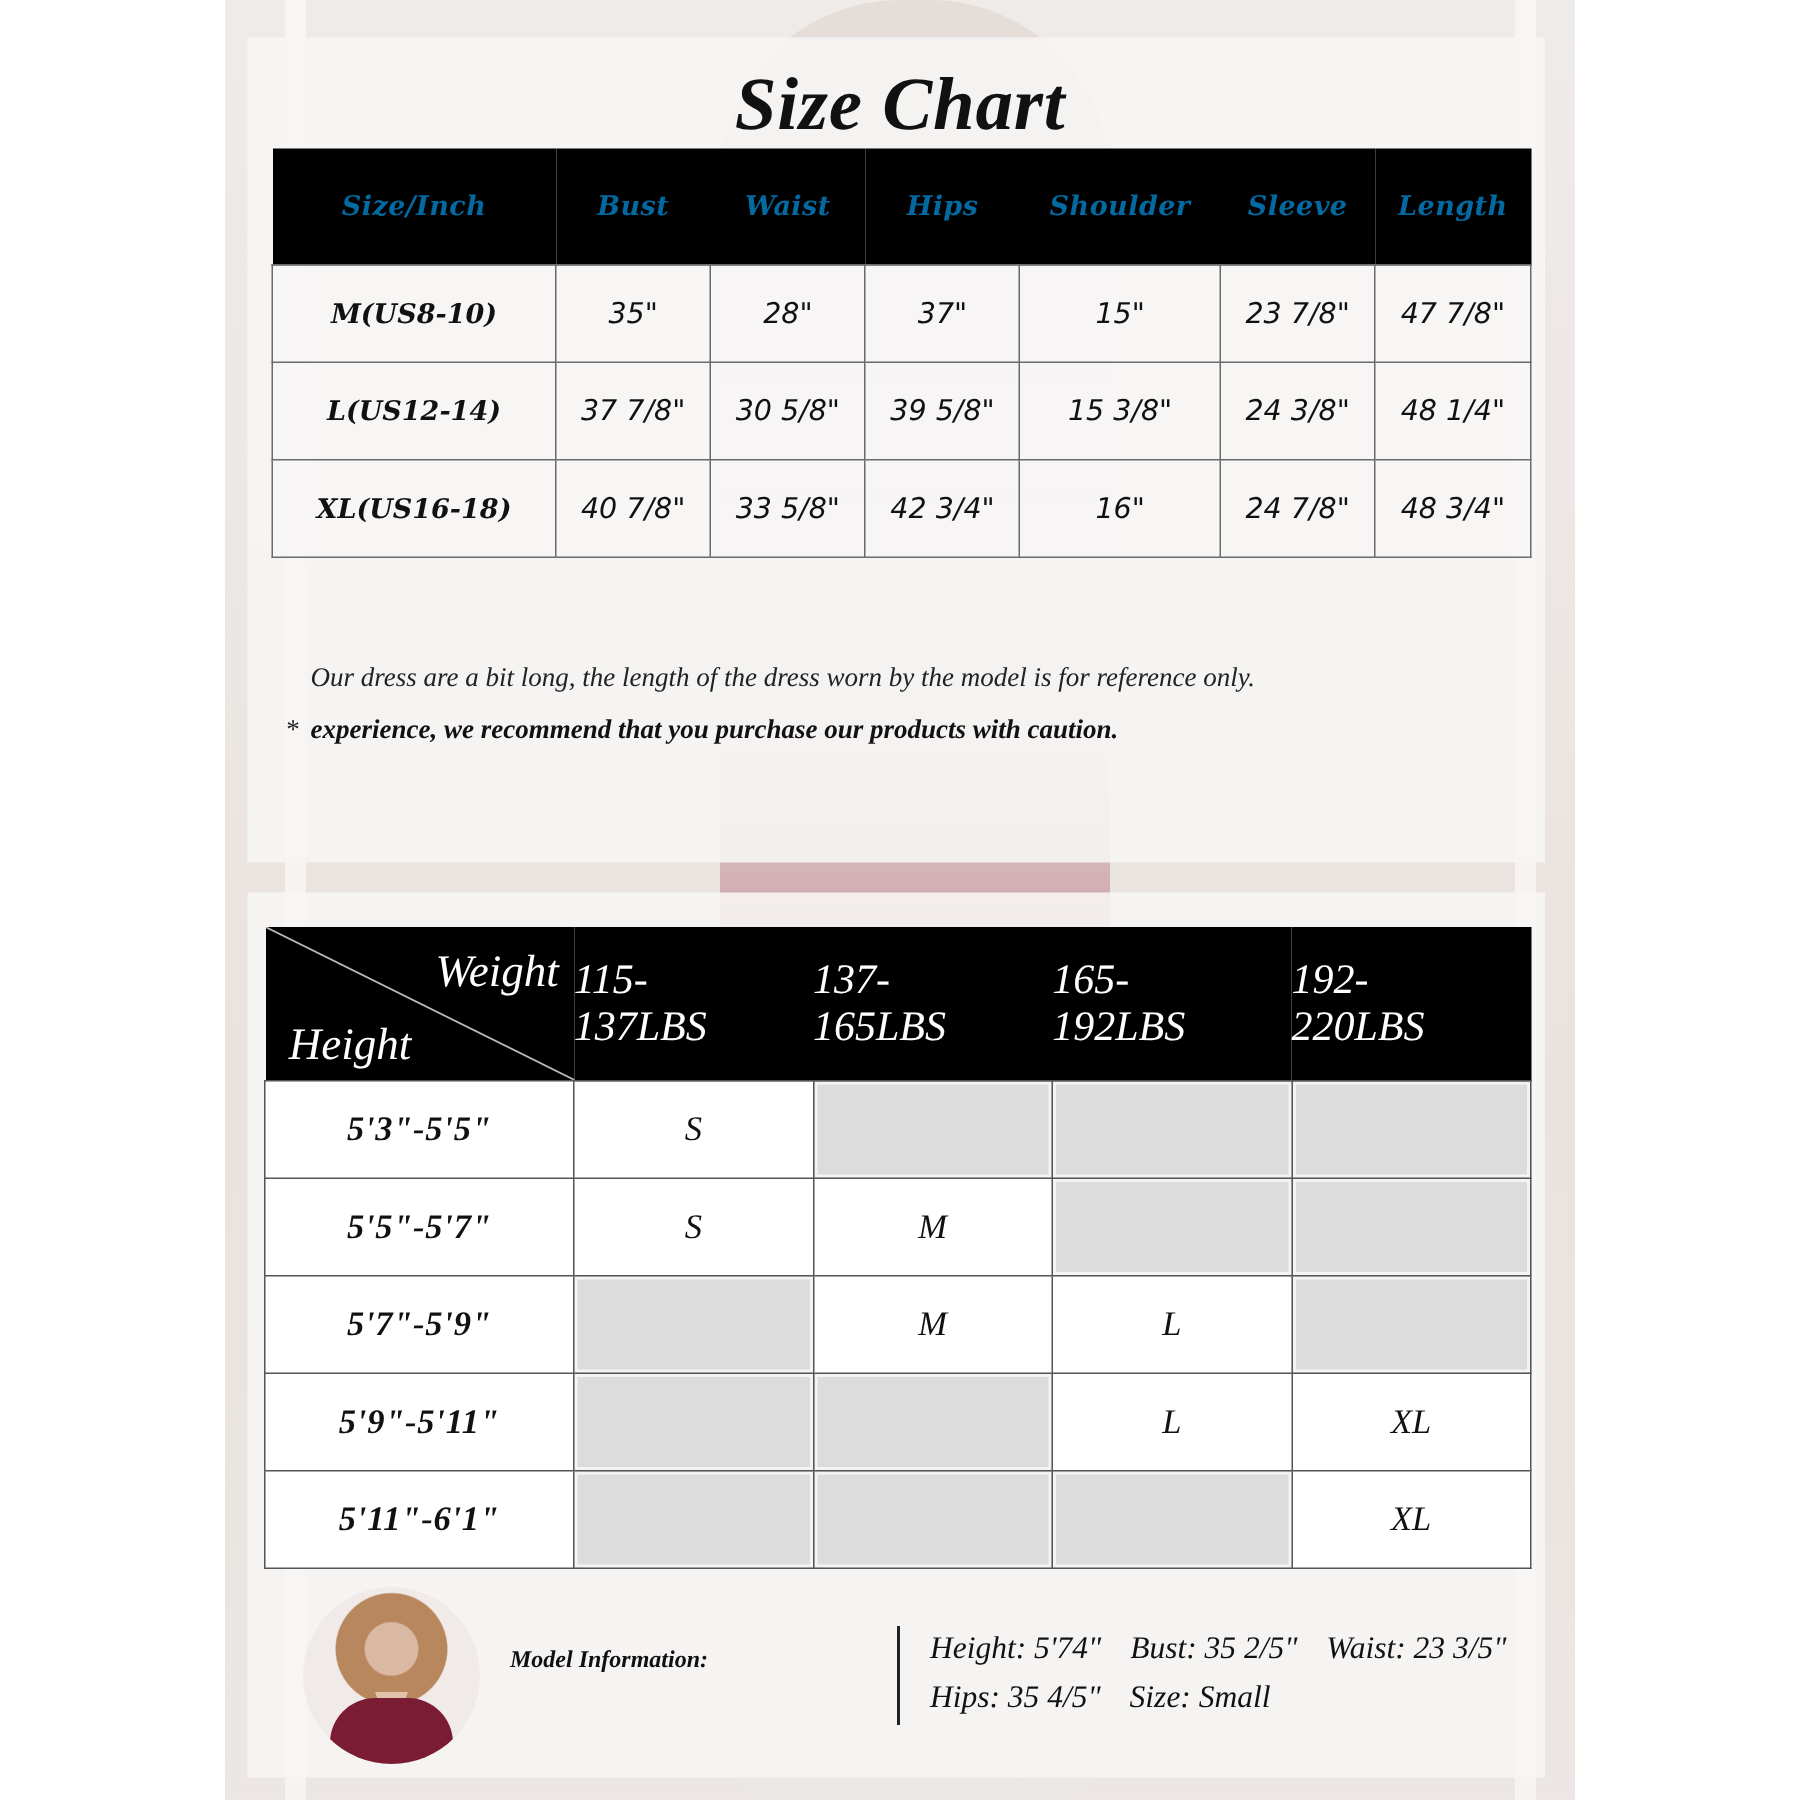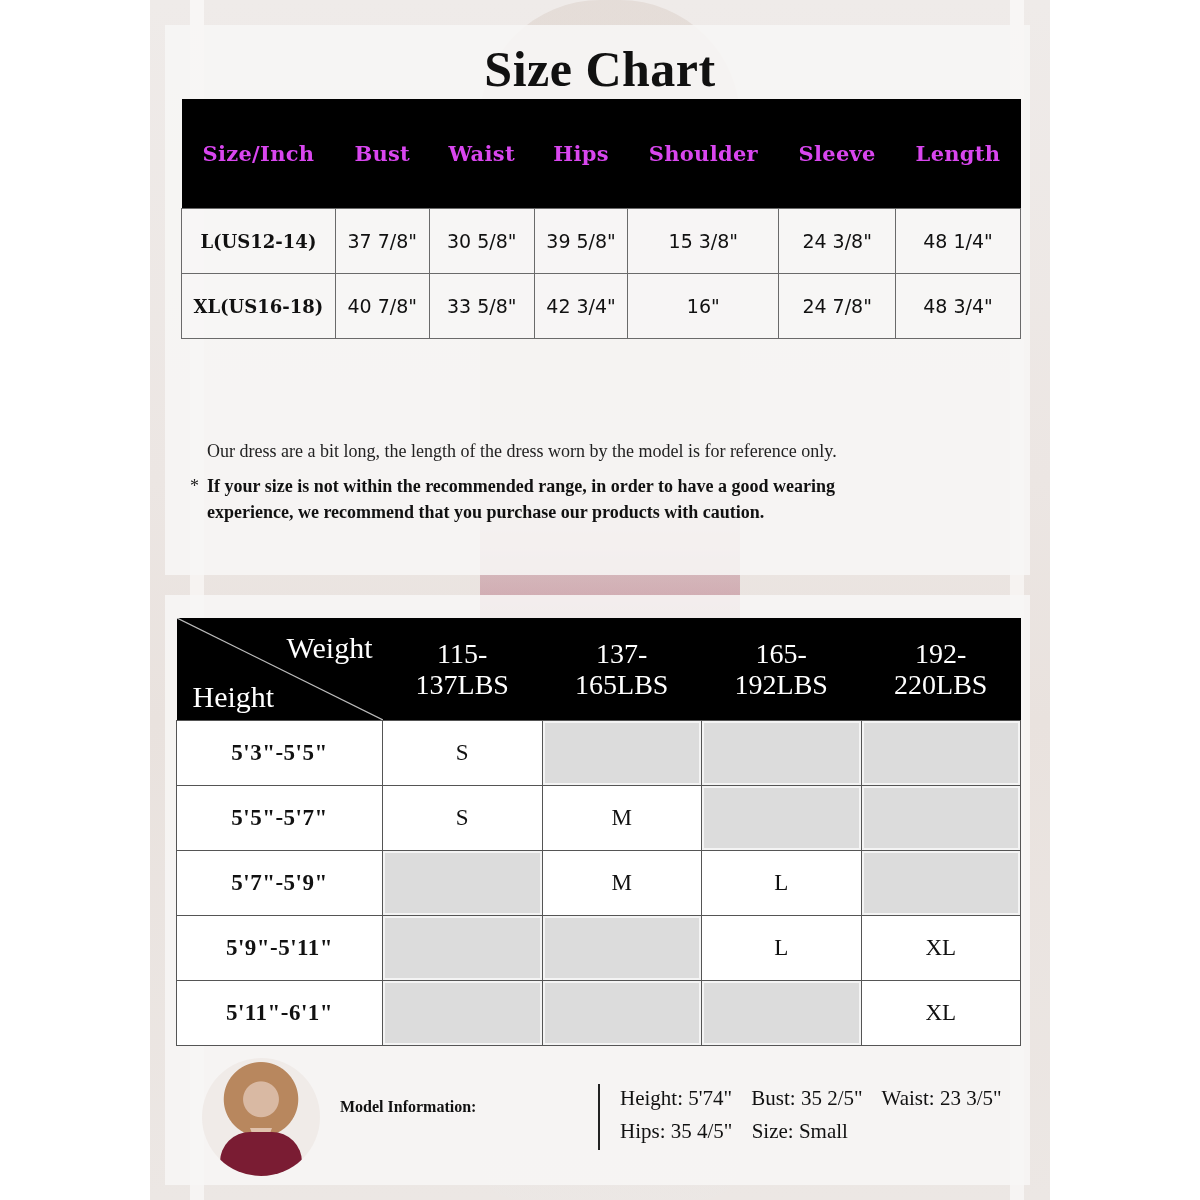--- a/index.html
+++ b/index.html
@@ -1,48 +1,48 @@
 <!DOCTYPE html>
 <html><head>
 <meta charset="utf-8">
 <style>
   html, body { margin:0; padding:0; }
   body { width:1200px; height:1200px; background:#ffffff; position:relative; overflow:hidden;
          font-family:"DejaVu Serif", "Liberation Serif", serif; color:#111; }
   .canvas { position:absolute; left:150px; top:0; width:900px; height:1200px;
-            background:linear-gradient(180deg,#efebe9 0%,#ece6e3 40%,#e9e2de 60%,#ece7e4 100%); overflow:hidden; }
+            background:linear-gradient(180deg,#efebe9 0%,#ece6e3 40%,#e9e2de 60%,#ece7e4 100%); overflow:hidden;font-style:italic; }
   .bg-stripe { position:absolute; top:0; bottom:0; width:14px; background:rgba(255,255,255,0.55); }
   .bg-figure { position:absolute; left:330px; top:0; width:260px; height:1200px;
                background:linear-gradient(180deg,rgba(210,195,185,0.35) 0%,rgba(200,190,185,0.25) 40%,rgba(150,40,70,0.35) 52%,rgba(230,225,222,0.4) 60%,rgba(235,232,230,0.3) 100%);
                border-radius:120px 120px 40px 40px; }
   .panel { position:absolute; background:rgba(247,246,245,0.88); }
   .panel-top { left:15px; top:25px; width:865px; height:550px; }
   .panel-bottom { left:15px; top:595px; width:865px; height:590px; }
 
   .title { position:absolute; left:0; width:900px; top:40px; text-align:center;
            font-family:"Liberation Serif","DejaVu Serif",serif; font-weight:bold; font-size:50px; letter-spacing:0.5px; }
 
   table { border-collapse:collapse; position:absolute; }
   .size-table { left:31px; top:99px; width:840px; }
-  .size-table th { background:#000; color:#d946ef; height:77px; font-weight:bold; font-size:21px; padding:16px; letter-spacing:0.3px; }
+  .size-table th { background:#000; color:#0369a1; height:77px; font-weight:bold; font-size:18px; padding:0; letter-spacing:0.3px; }
   .size-table td { height:62px; border:1.5px solid #6a6a6a; text-align:center; font-size:19px;
                    font-family:"DejaVu Sans","Liberation Sans",sans-serif; color:#111; background:rgba(248,247,246,0.6); }
   .size-table td.rowhead { font-family:"DejaVu Serif",serif; font-weight:bold; font-size:18px; }
 
   .notes { position:absolute; left:53px; top:436px; width:820px; font-size:18px; line-height:22px;
            font-family:"Liberation Serif","DejaVu Serif",serif; }
   .notes p { margin:4px; }
   .notes .light { font-weight:normal; color:#222; }
   .notes .bold { font-weight:bold; color:#111; }
   .notes .star { position:absolute; left:-17px; }
   .gap { height:5px; }
 
   .rec-table { left:26px; top:618px; width:845px; }
   .rec-table th { background:#000; color:#fff; height:102px; font-family:"Liberation Serif",serif; font-weight:normal;
-                  font-size:28px; line-height:31px; padding:0; text-align:center;margin-top:41px; }
+                  font-size:28px; line-height:31px; padding:0; text-align:left;margin-top:41px; }
   .rec-table th.corner { position:relative; width:206px; }
   .corner-weight { position:absolute; right:10px; top:14px; font-size:30px; }
   .corner-height { position:absolute; left:16px; bottom:8px; font-size:30px; }
   .rec-table td { height:62px; border:1.5px solid #555; text-align:center; font-family:"Liberation Serif",serif;
                   font-size:23px; background:#ffffff; }
   .rec-table td.rowhead { font-weight:bold; font-size:23px; letter-spacing:0.5px; }
   .rec-table td.na { background:#dcdcdc; border-color:#555; box-shadow:inset 0 0 0 2px #f4f4f4; }
 
   .model { position:absolute; left:52px; top:1058px; width:840px; height:120px; }
   .avatar { position:absolute; left:0; top:0; width:118px; height:118px; border-radius:50%;
@@ -78,20 +78,29 @@
         <th>Bust</th>
         <th>Waist</th>
         <th>Hips</th>
         <th>Shoulder</th>
         <th>Sleeve</th>
         <th>Length</th>
       </tr>
     </thead>
     <tbody>
       <tr>
+        <td class="rowhead">M(US8-10)</td>
+        <td>35"</td>
+        <td>28"</td>
+        <td>37"</td>
+        <td>15"</td>
+        <td>23  7/8"</td>
+        <td>47  7/8"</td>
+      </tr>
+      <tr>
         <td class="rowhead">L(US12-14)</td>
         <td>37  7/8"</td>
         <td>30  5/8"</td>
         <td>39  5/8"</td>
         <td>15  3/8"</td>
         <td>24  3/8"</td>
         <td>48  1/4"</td>
       </tr>
       <tr>
         <td class="rowhead">XL(US16-18)</td>
@@ -104,21 +113,20 @@
       </tr>
     </tbody>
   </table>
 
   <div class="notes">
     <p class="light">Our dress are a bit long, the length of the dress worn by the model is for reference only.</p>
     <div class="gap"></div>
     <p class="light" style="position:relative">
       <span class="star">*</span>
     </p>
-    <p class="bold">If your size is not within the recommended range, in order to have a good wearing</p>
     <p class="bold">experience, we recommend that you purchase our products with caution.</p>
   </div>
 
   <table class="rec-table">
     <thead>
       <tr>
         <th class="corner">
           <svg width="206" height="102" style="position:absolute;left:0;top:0">
             <line x1="0" y1="0" x2="206" y2="102" stroke="#bbbbbb" stroke-width="1.2"></line>
           </svg>

